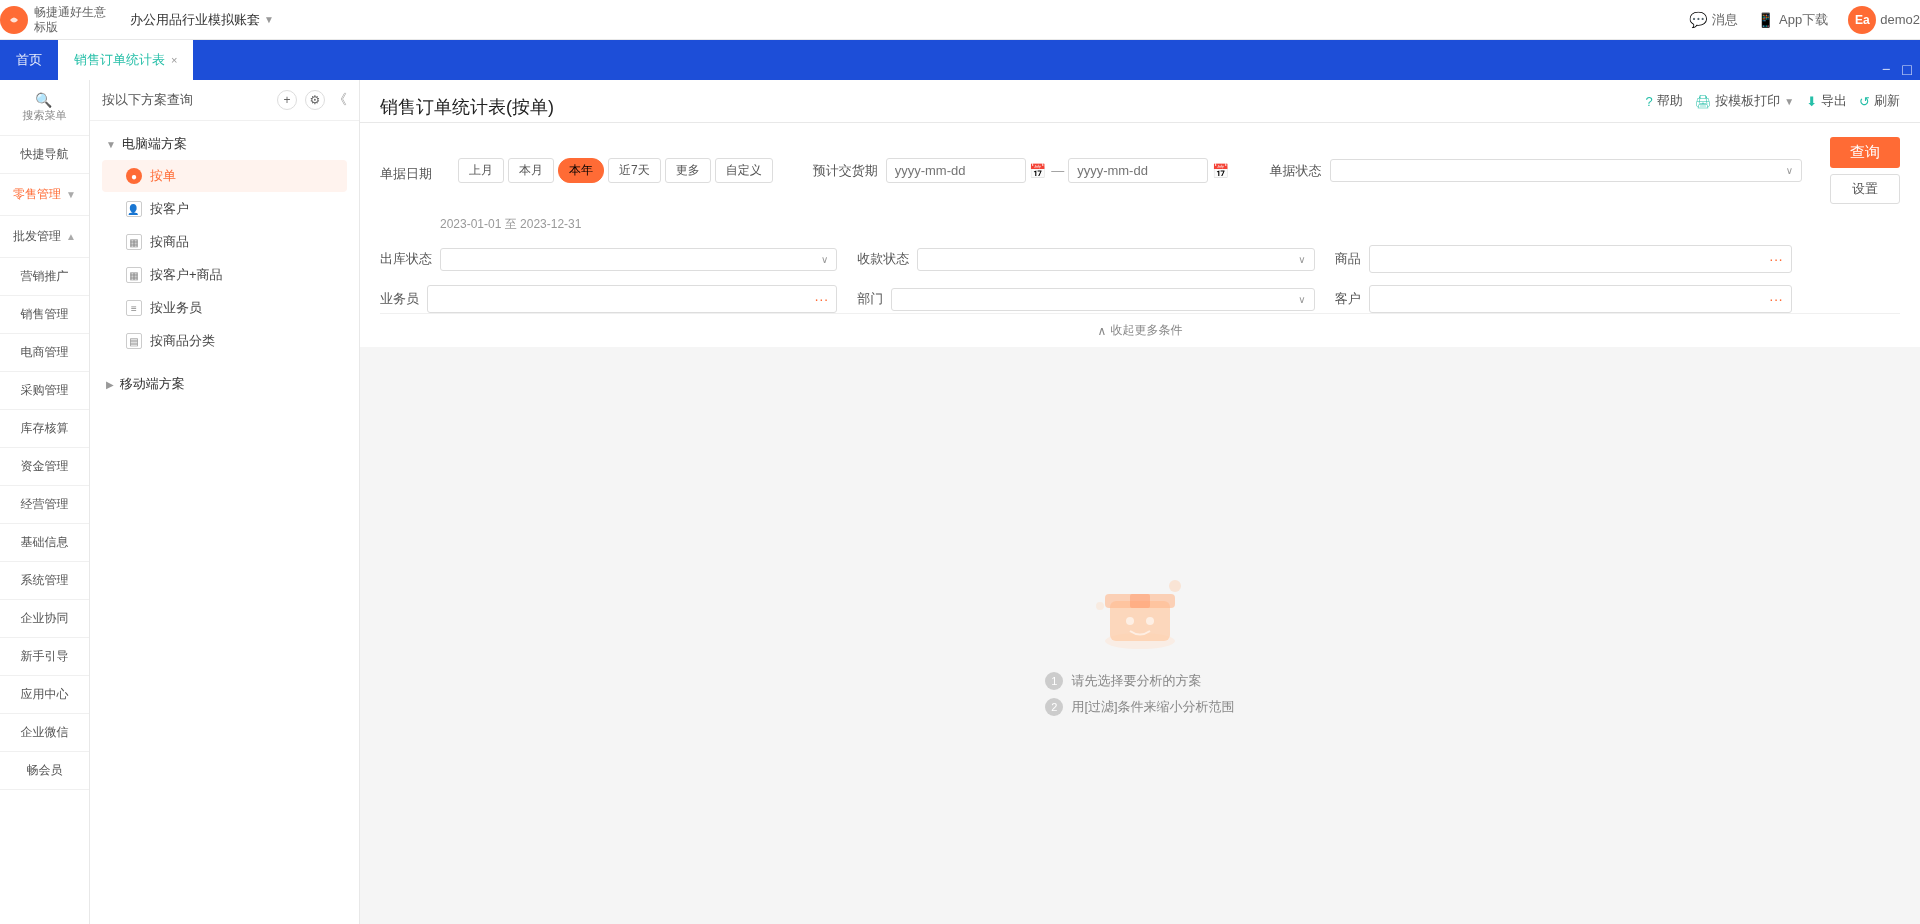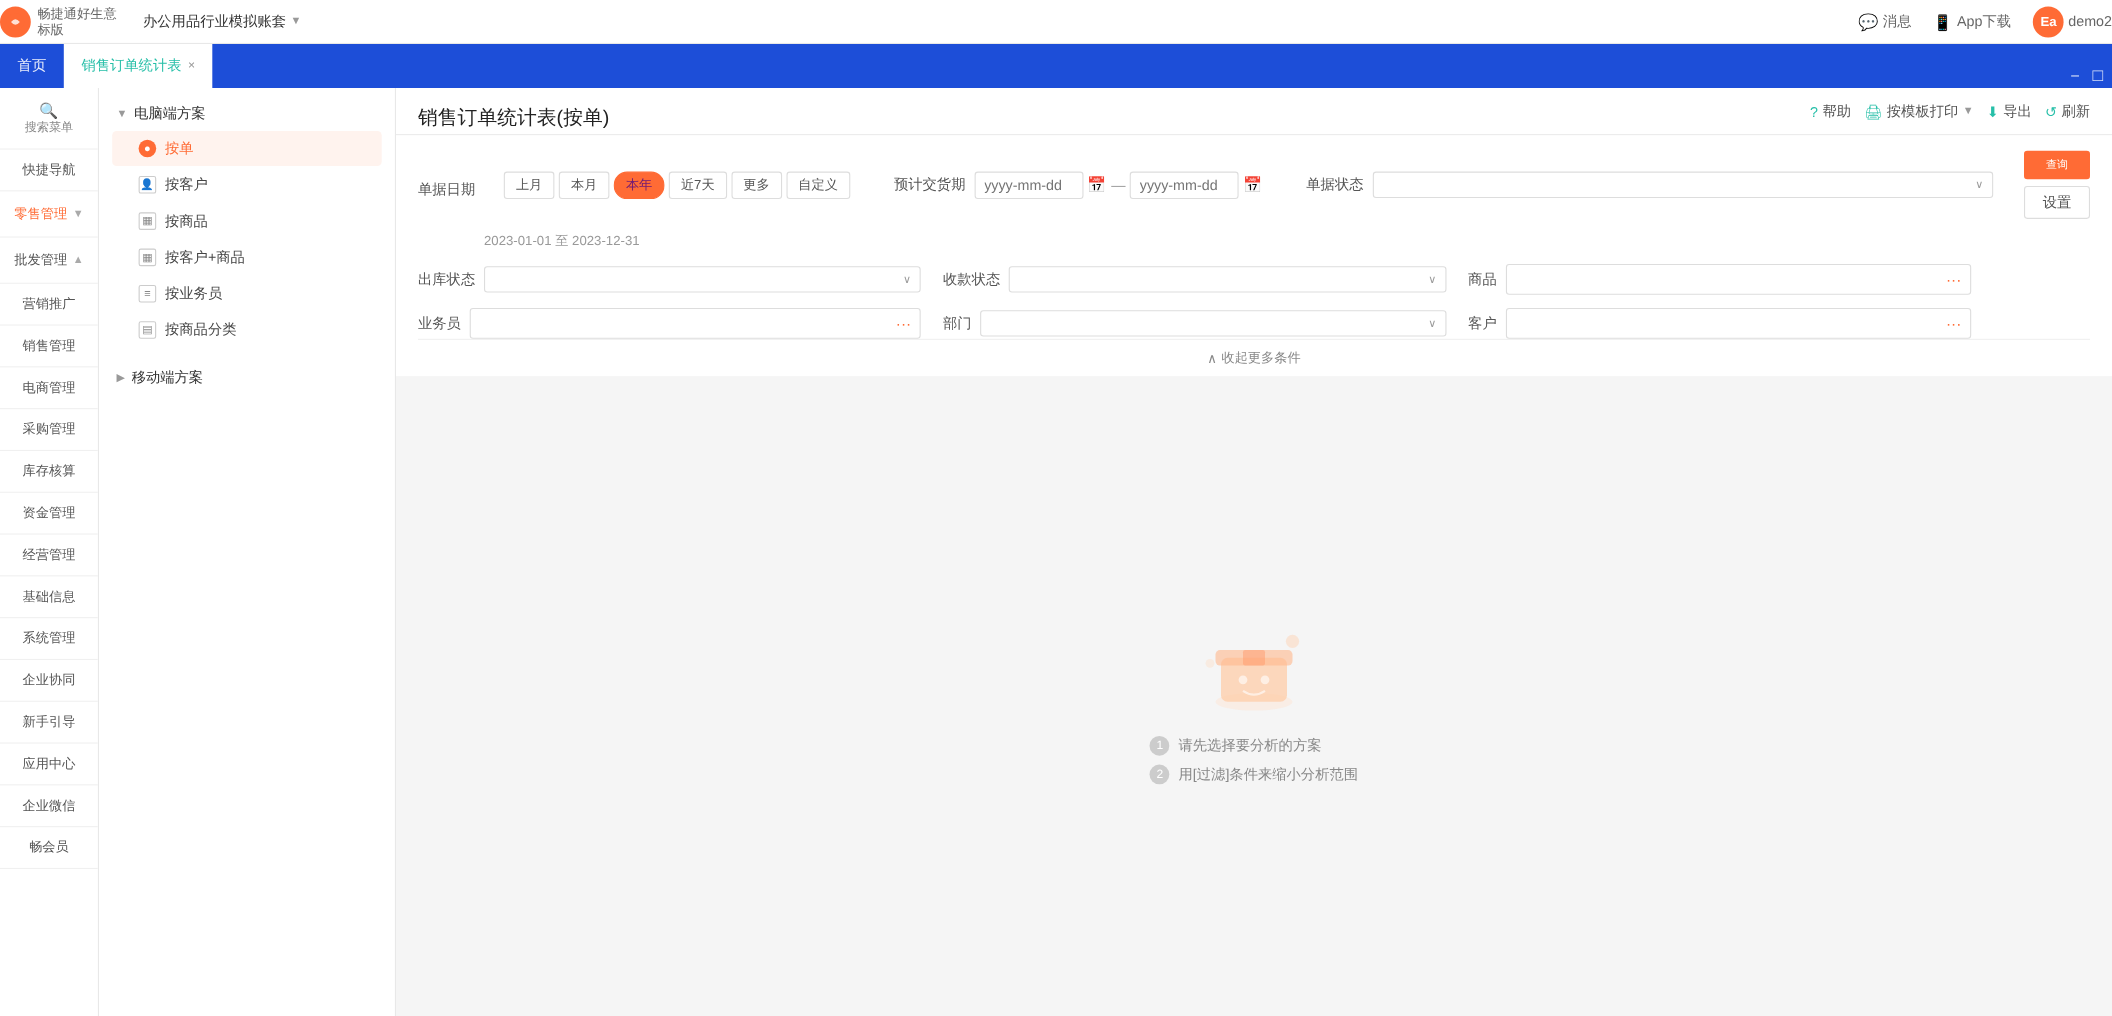--- a/index.html
+++ b/index.html
@@ -332,46 +332,46 @@
       border: 1px solid #ddd;
       border-radius: 3px;
       background: #fff;
       cursor: pointer;
       font-size: 12px;
       color: #555;
     }
     .date-btn.active {
       background: #ff6b35;
       border-color: #ff6b35;
-      color: #701a75;
+      color: #000000;
       border-radius: 12px;
     }
     .date-input {
       border: 1px solid #ddd;
       border-radius: 3px;
       padding: 4px 8px;
       font-size: 13px;
       color: #bbb;
       outline: none;
       background: #fff;
-      width: 99px;
+      width: 140px;
     }
     .date-input-icon {
       color: #ff6b35;
       font-size: 14px;
       cursor: pointer;
     }
     .date-separator { color: #999; }
     .query-btn {
       background: #ff6b35;
       color: #fff;
       border: none;
       border-radius: 3px;
       padding: 6px 20px;
-      font-size: 10px;
+      font-size: 15px;
       cursor: pointer;
       font-family: inherit;
     }
     .set-btn {
       background: #fff;
       color: #555;
       border: 1px solid #ddd;
       border-radius: 3px;
       padding: 5px 16px;
       font-size: 13px;
@@ -619,20 +619,34 @@
       <span class="sidebar-label">企业微信</span>
     </div>
     <div class="sidebar-item">
       <span class="sidebar-label">畅会员</span>
     </div>
   </div>
 
   <div class="content-area">
 
     <div class="left-panel">
+      <div class="left-panel-header">
+        <span style="font-size:13px;color:#555;">按以下方案查询</span>
+        <div class="left-panel-header-icons">
+          <div class="panel-icon-btn">
+            <span>+</span>
+          </div>
+          <div class="panel-icon-btn">
+            <span>⚙</span>
+          </div>
+          <div class="collapse-btn">
+            <span>《</span>
+          </div>
+        </div>
+      </div>
 
       <div class="scheme-section">
         <div class="scheme-group">
           <div class="scheme-group-header">
             <span style="font-size:10px;color:#999;">▼</span>
             <span>电脑端方案</span>
           </div>
           <div class="scheme-item active">
             <div class="scheme-item-icon">●</div>
             <span>按单</span>

